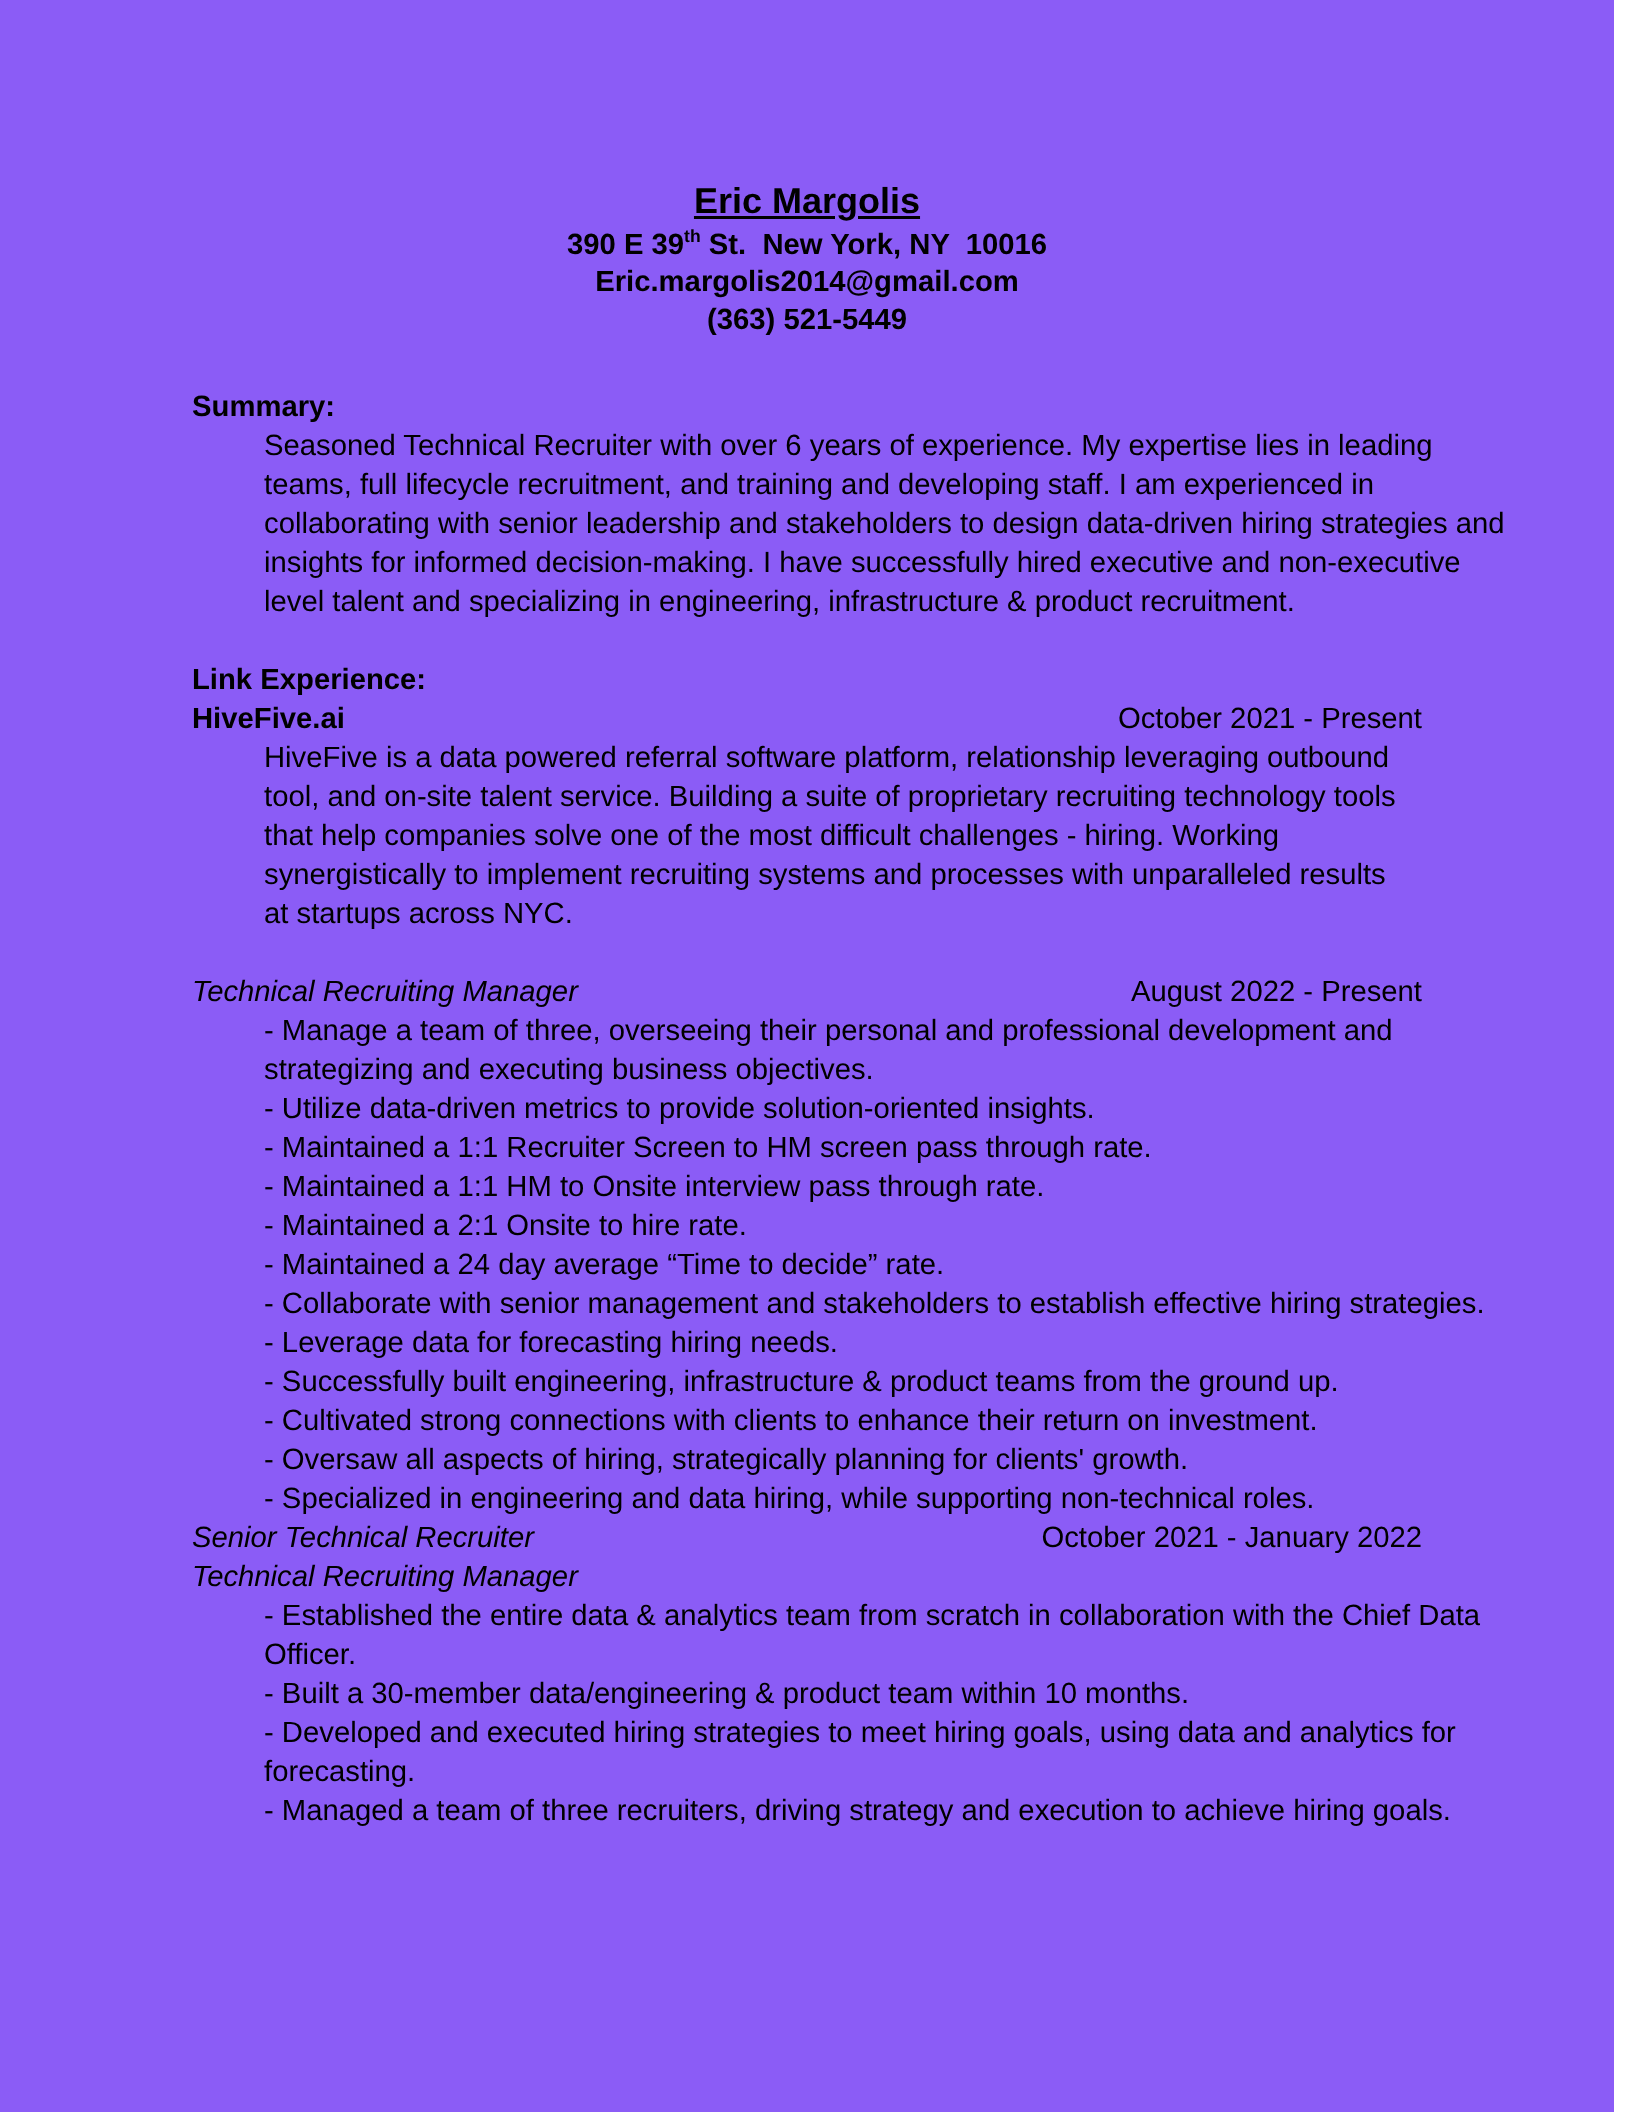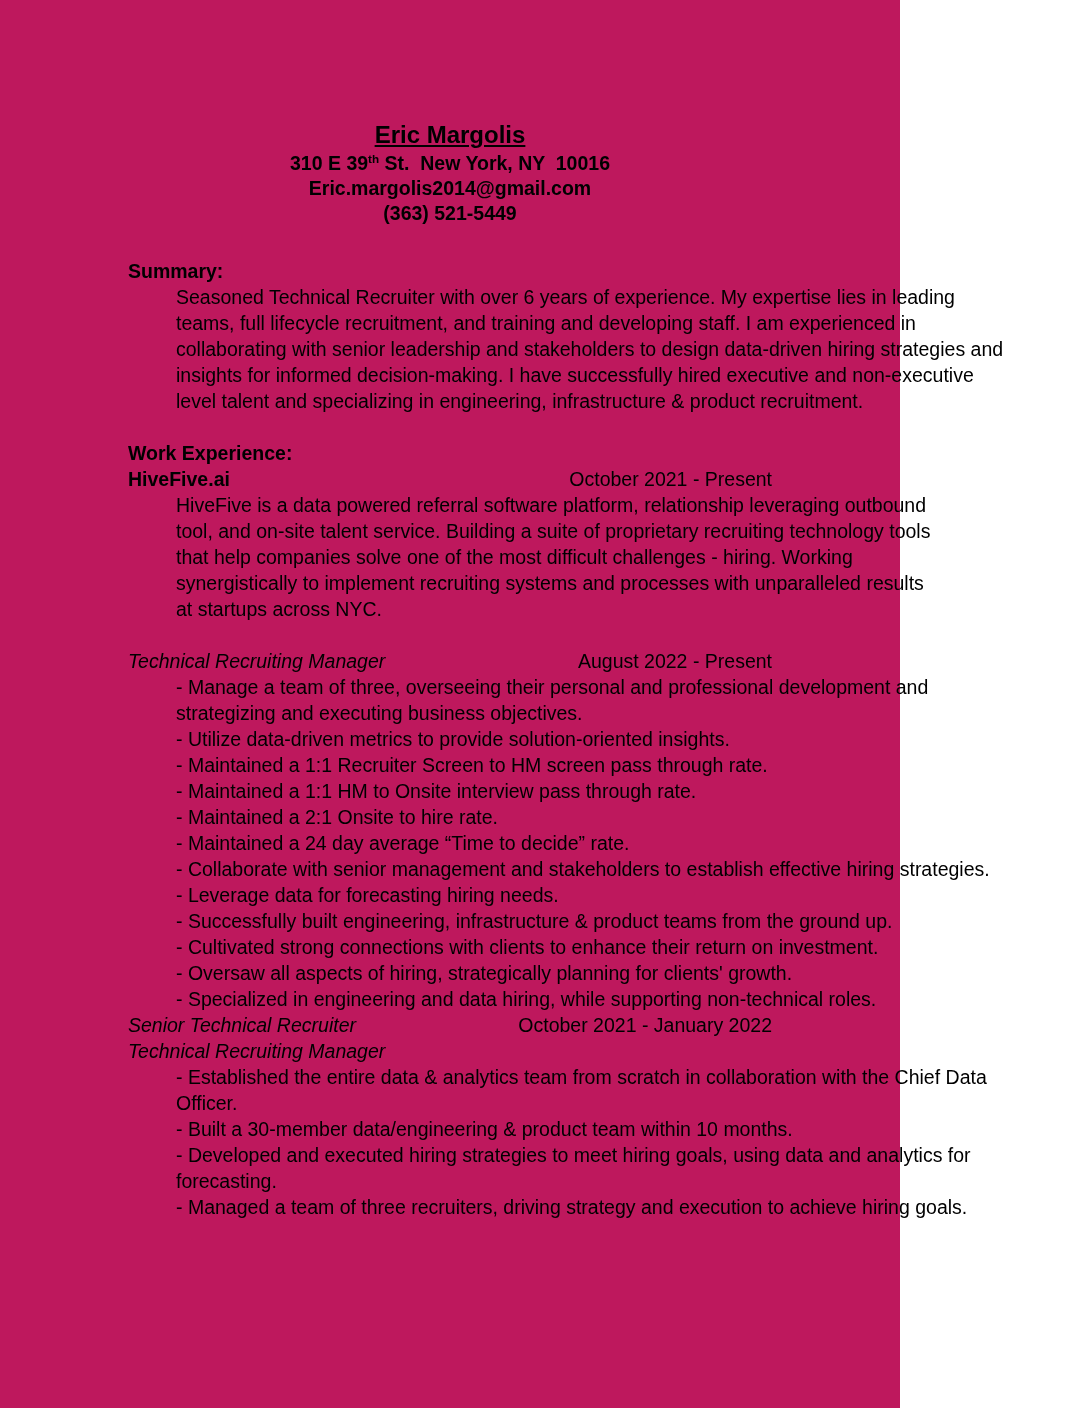--- a/index.html
+++ b/index.html
@@ -11,24 +11,24 @@
     width: 1088px;
     height: 1408px;
     color: #000000;
     font-family: "Liberation Sans", sans-serif;
     font-size: 19.5px;
     line-height: 26px;
     overflow: hidden;
   }
   .page {
     box-sizing: border-box;
-    width: 900px;
+    width: 1076px;
     height: 1408px;
     padding: 119px 128px 0 128px;
-    background: #be185d;
+    background: #8b5cf6;
   }
   .name {
     text-align: center;
     font-weight: 700;
     font-size: 24px;
     line-height: 32px;
     text-decoration: underline;
   }
   .hline {
     text-align: center;
@@ -58,36 +58,36 @@
   }
   .gap-above { margin-top: 26px; }
 </style>
 </head>
 <body>
 
 <div class="page">
 
   <header>
     <div class="name">Eric Margolis</div>
-    <div class="hline"><span>310 E 39</span><sup>th</sup><span> St.  New York, NY  10016</span></div>
+    <div class="hline"><span>390 E 39</span><sup>th</sup><span> St.  New York, NY  10016</span></div>
     <div class="hline">Eric.margolis2014@gmail.com</div>
     <div class="hline">(363) 521-5449</div>
   </header>
 
   <section class="summary-section">
     <div class="bold">Summary:</div>
     <div class="pre">Seasoned Technical Recruiter with over 6 years of experience. My expertise lies in leading
 teams, full lifecycle recruitment, and training and developing staff. I am experienced in
 collaborating with senior leadership and stakeholders to design data-driven hiring strategies and
 insights for informed decision-making. I have successfully hired executive and non-executive
 level talent and specializing in engineering, infrastructure &amp; product recruitment.</div>
   </section>
 
   <section class="work-section">
-    <div class="bold">Work Experience:</div>
+    <div class="bold">Link Experience:</div>
 
     <div class="row">
       <span class="bold">HiveFive.ai</span>
       <span>October 2021 - Present</span>
     </div>
     <div class="pre">HiveFive is a data powered referral software platform, relationship leveraging outbound
 tool, and on-site talent service. Building a suite of proprietary recruiting technology tools
 that help companies solve one of the most difficult challenges - hiring. Working
 synergistically to implement recruiting systems and processes with unparalleled results
 at startups across NYC.</div>

